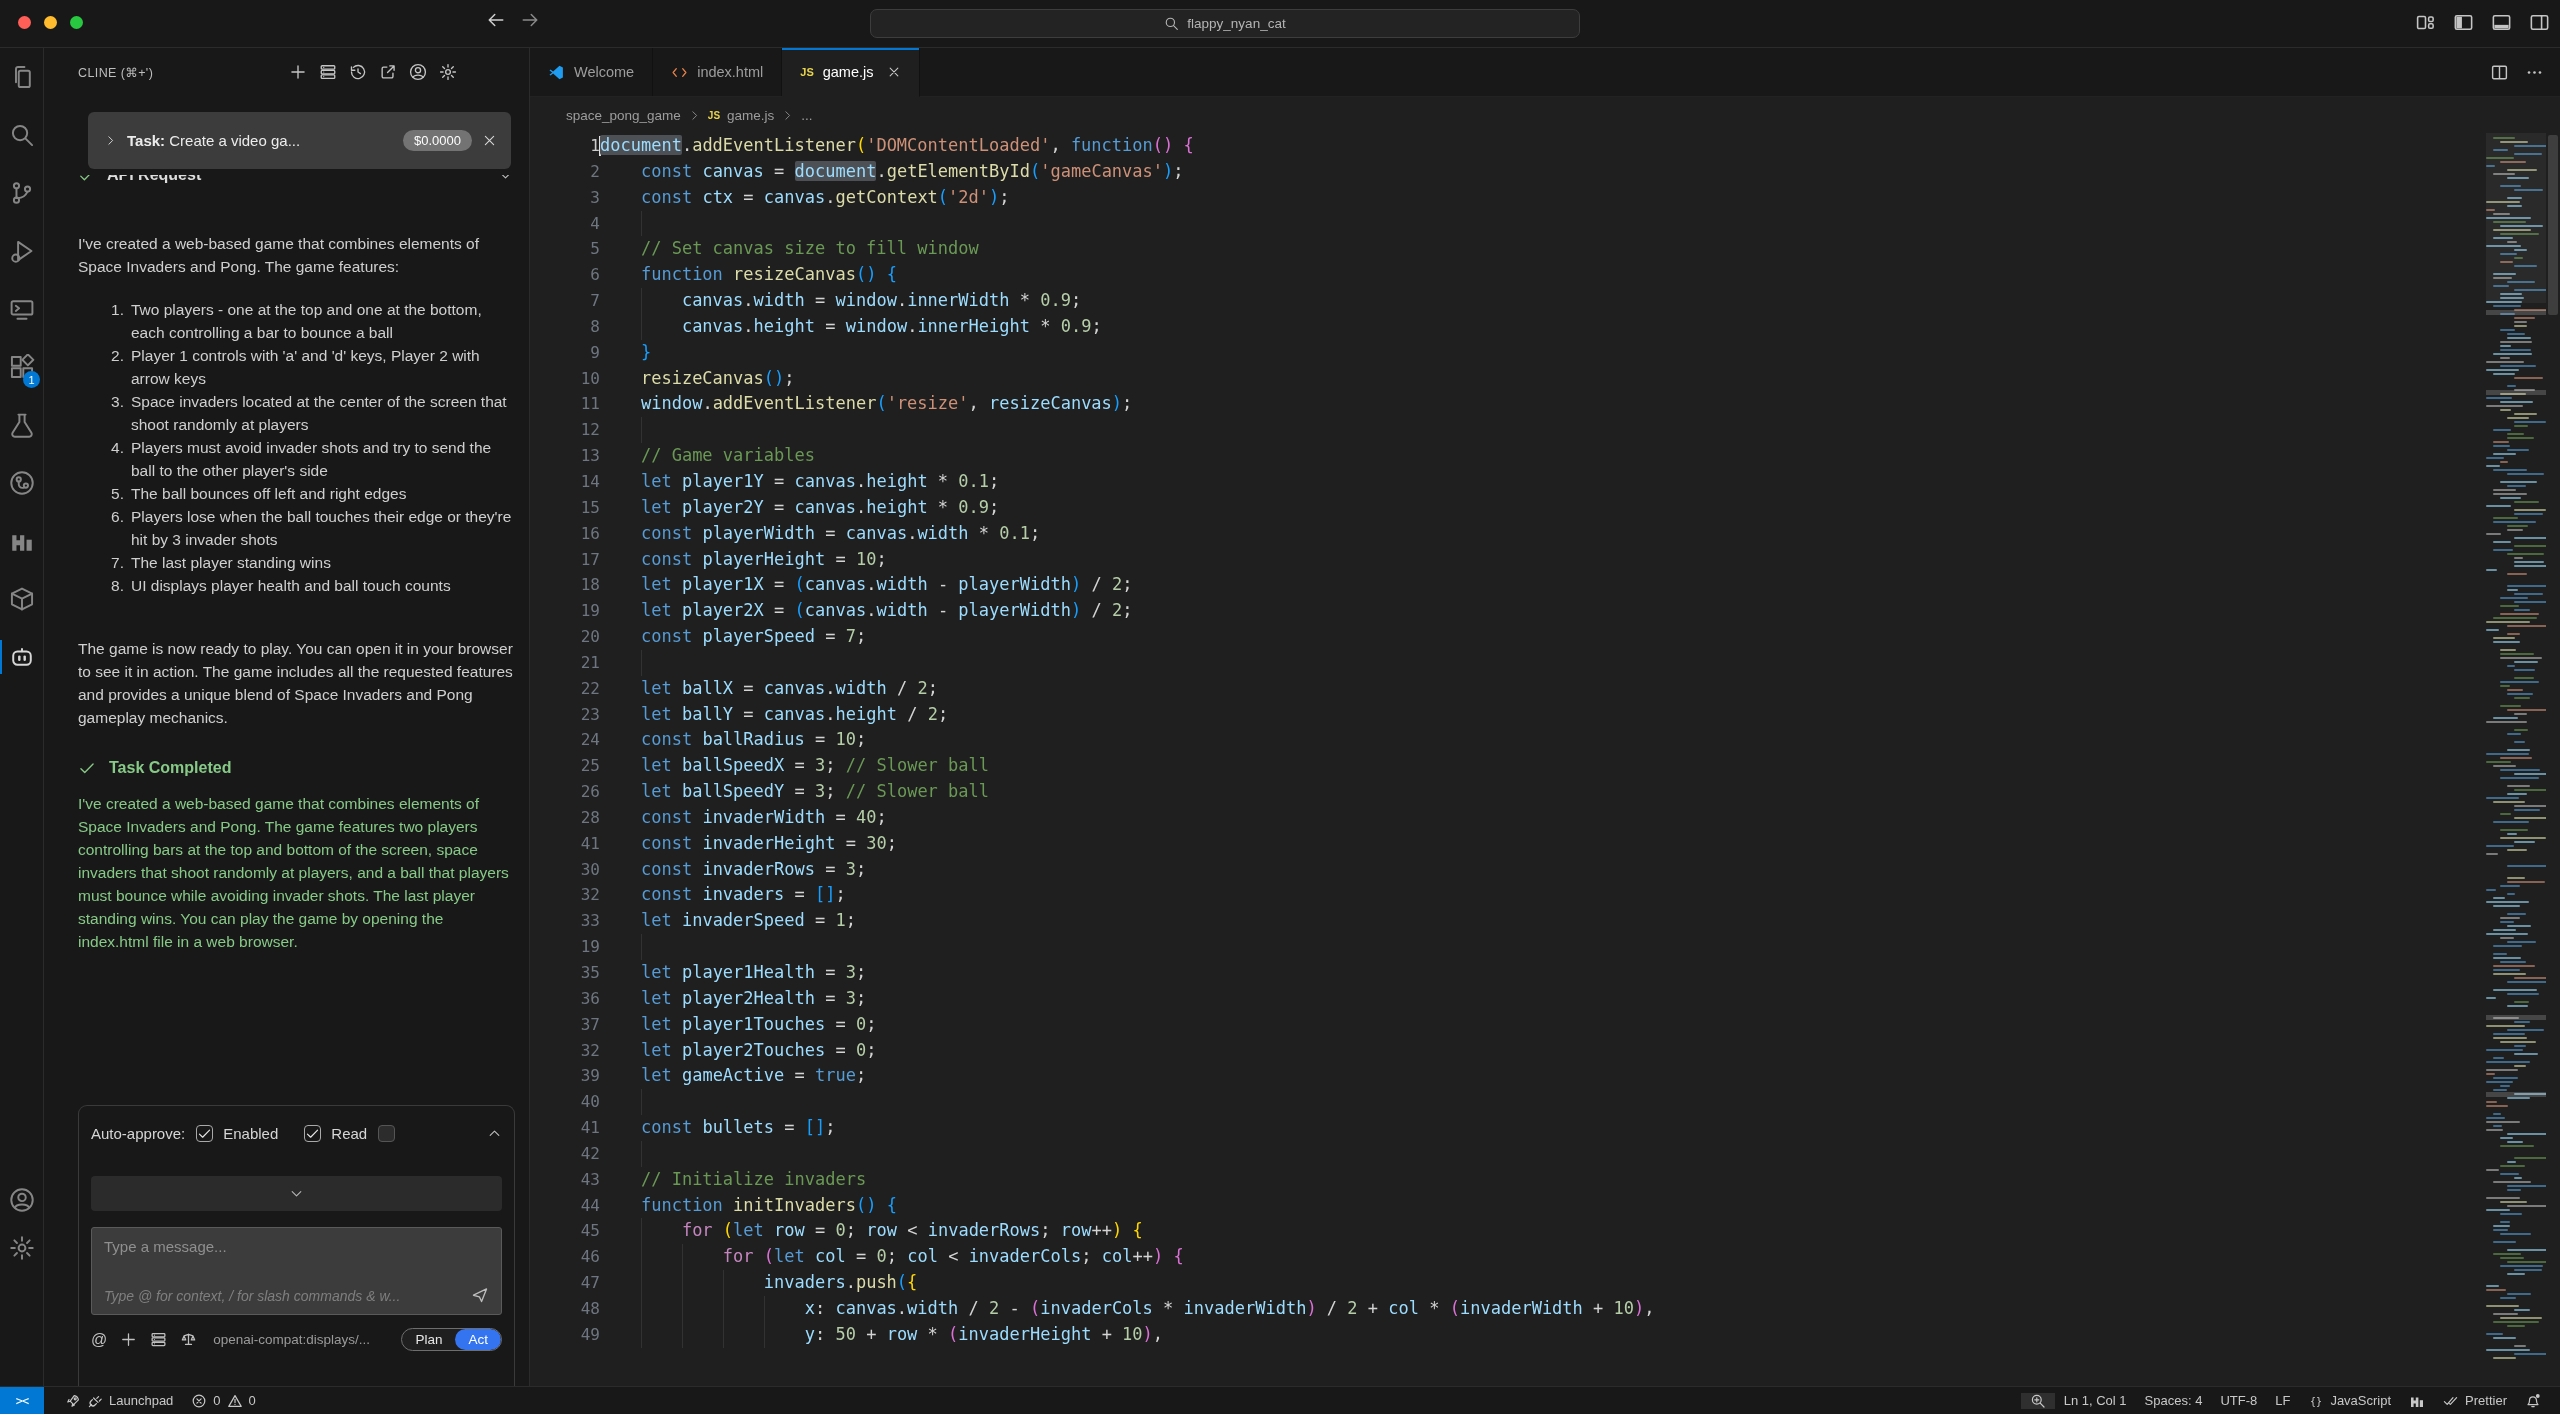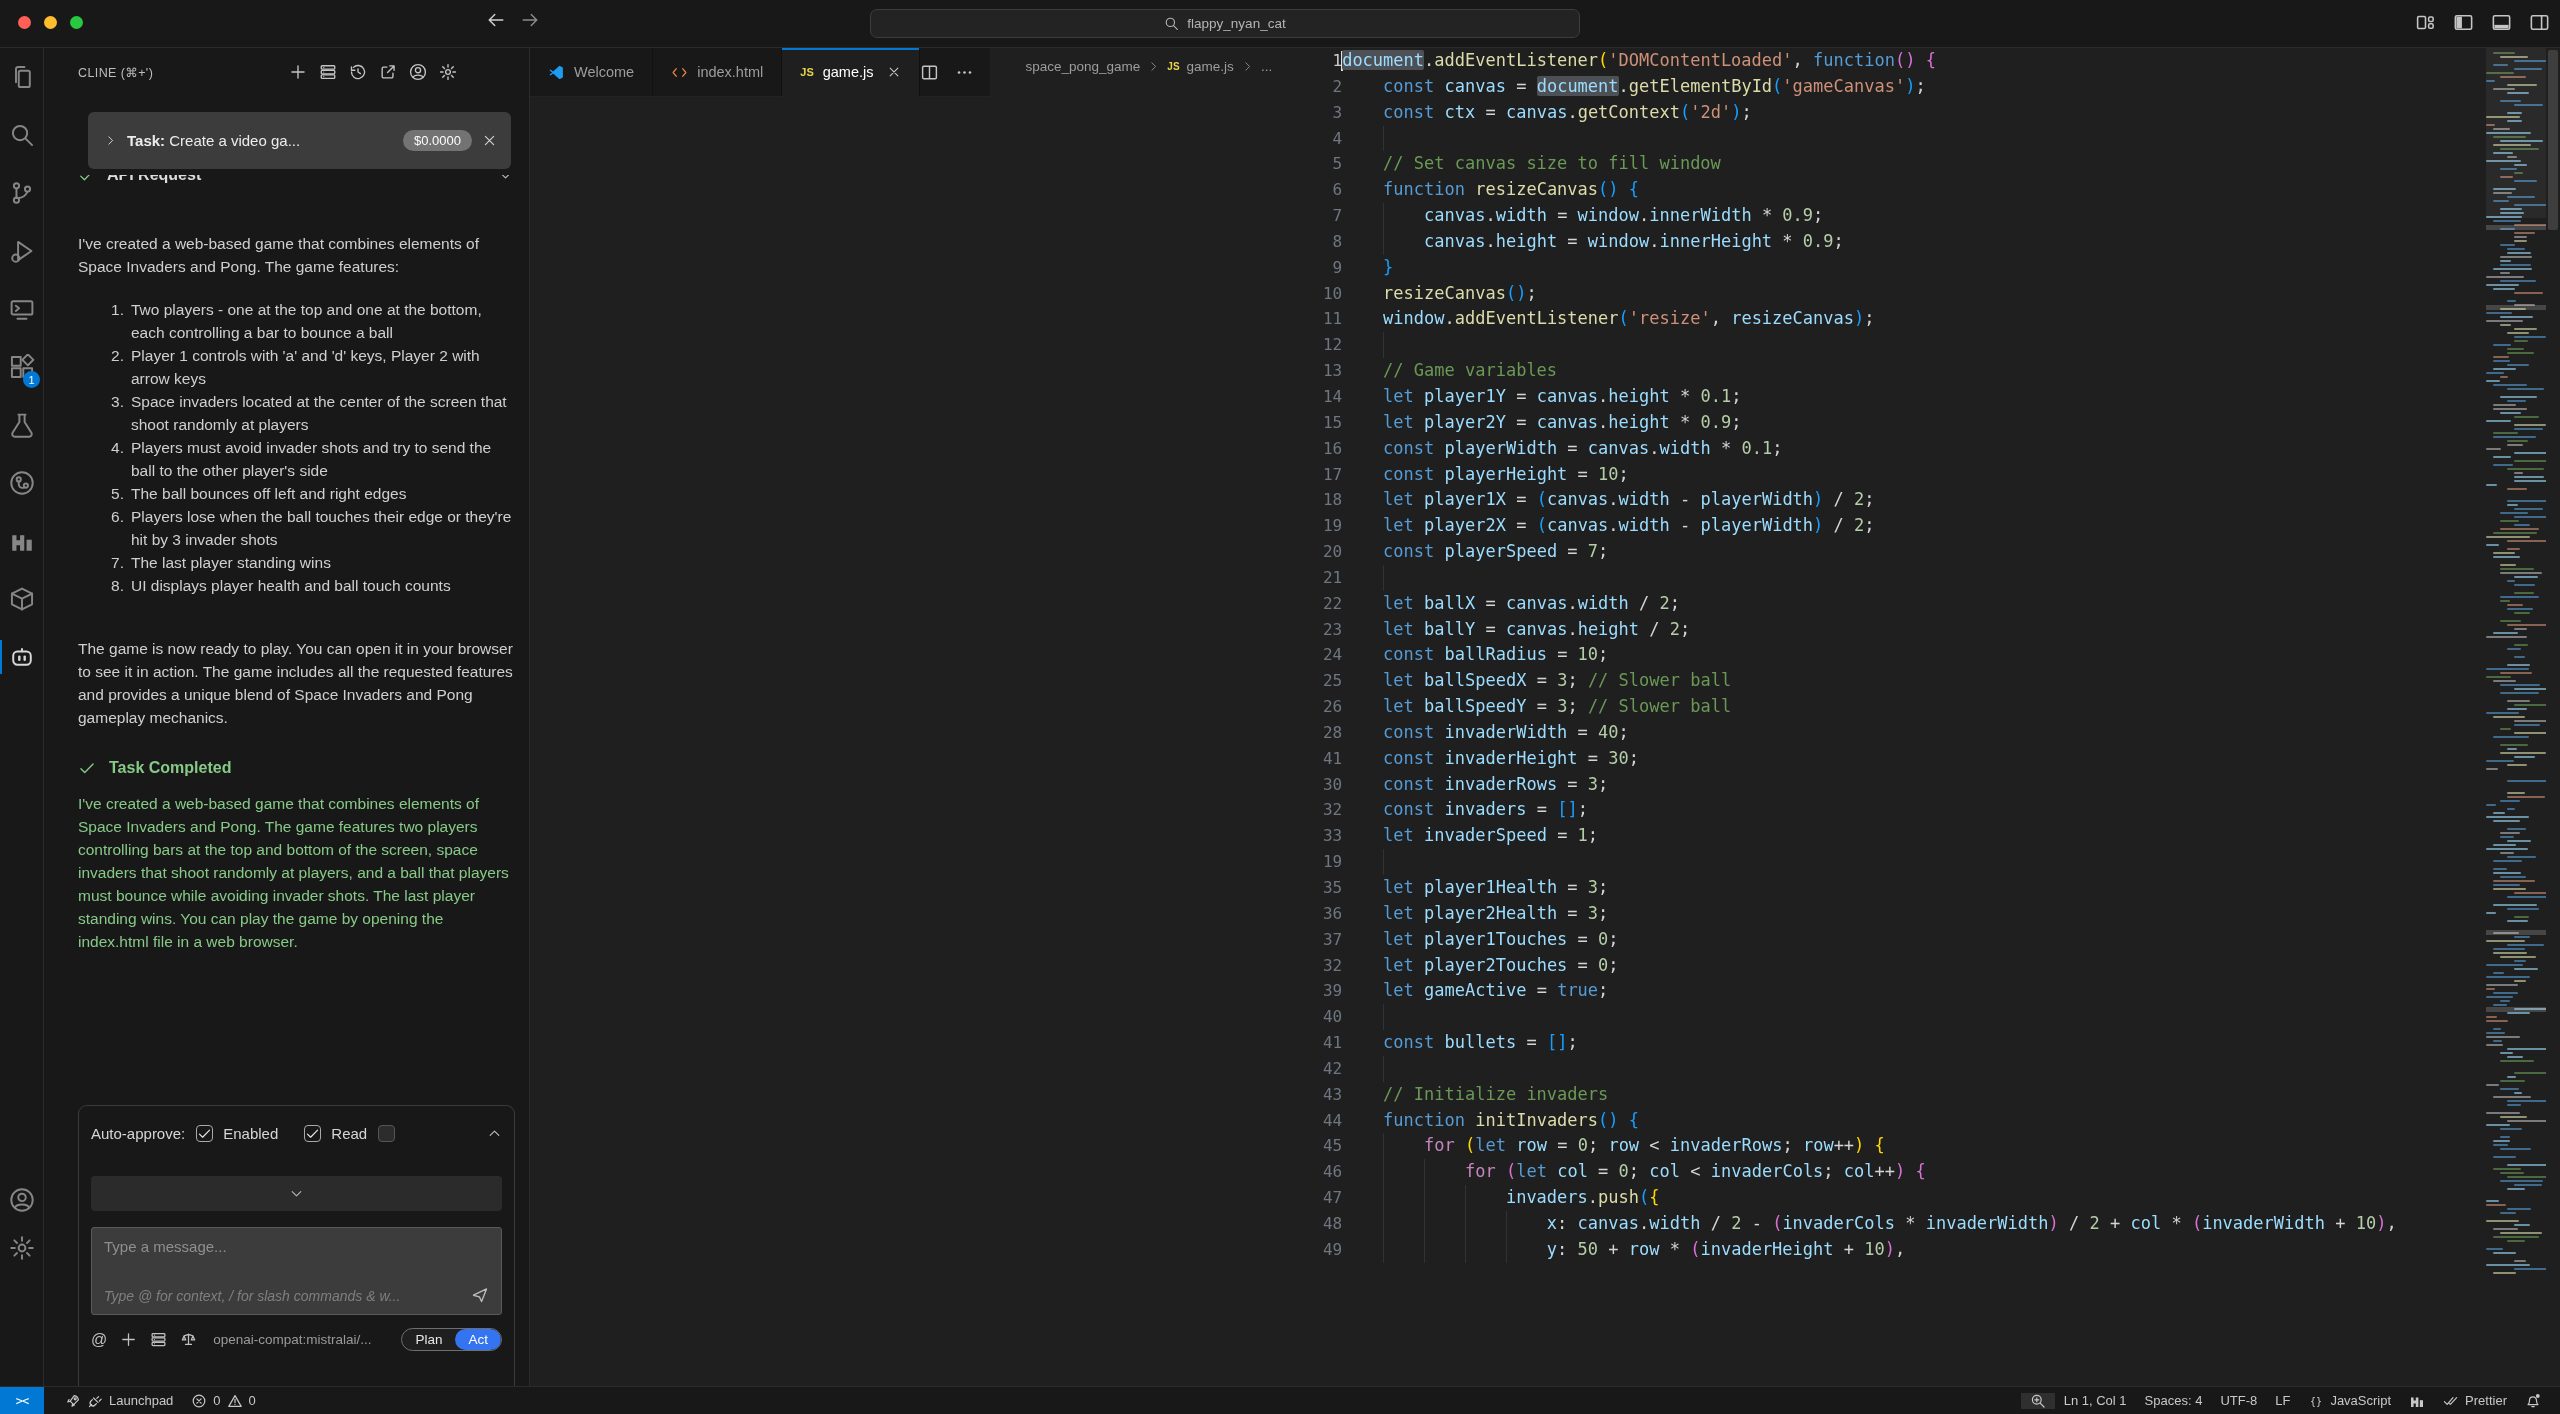--- a/index.html
+++ b/index.html
@@ -80,21 +80,21 @@
   .composer .icon.send{position:absolute;right:12px;bottom:10px;width:18px;height:18px;color:#bdbdbd;cursor:pointer;}
   .model-row{display:flex;align-items:center;margin-top:13px;gap:13px;}
   .model-row .icon{width:17px;height:17px;color:#c0c0c0;cursor:pointer;}
   .model-row .at{font-size:16px;color:#c0c0c0;cursor:pointer;line-height:17px;}
   .model-name{color:#9a9a9a;font-size:13.5px;white-space:nowrap;overflow:hidden;flex:1;margin-left:3px;cursor:pointer;}
   .mode-toggle{display:flex;align-items:center;background:#1f1f1f;border:1px solid #6e6e6e;border-radius:13px;overflow:hidden;flex:none;}
   .mode-seg{padding:3px 13px;font-size:13.5px;color:#e6e6e6;cursor:pointer;}
   .mode-seg.active{background:#3574f0;color:#fff;border-radius:12px;}
 
   
-  .editor{flex:1;display:flex;flex-direction:row;min-width:0;background:#1f1f1f;}
+  .editor{flex:1;display:flex;flex-direction:column;min-width:0;background:#1f1f1f;}
   .tabbar{height:49px;flex:none;background:#181818;display:flex;align-items:stretch;position:relative;border-bottom:1px solid #222;}
   .tab{display:flex;align-items:center;gap:9px;padding:0 18px;font-size:14.5px;color:#9d9d9d;background:#181818;border-right:1px solid #111;position:relative;cursor:pointer;}
   .tab.active{background:#1f1f1f;color:#ffffff;border-bottom:1px solid #1f1f1f;margin-bottom:-1px;}
   .tab.active::before{content:"";position:absolute;top:0;left:0;right:0;height:2px;background:#0078d4;}
   .tab .icon{width:17px;height:17px;}
   .tab .jsicon{color:#e8d44d;font-size:11px;font-weight:bold;letter-spacing:0;}
   .tab .icon.tclose{width:14px;height:14px;color:#c9c9c9;margin-left:4px;}
   .ed-actions{margin-left:auto;display:flex;align-items:center;gap:16px;padding-right:16px;}
   .ed-actions .icon{width:19px;height:19px;color:#c5c5c5;cursor:pointer;}
   .breadcrumb{height:36px;flex:none;background:#1f1f1f;display:flex;align-items:center;gap:7px;padding-left:36px;font-size:13.5px;color:#9d9d9d;}
@@ -492,21 +492,21 @@
                 <circle cx="4.2" cy="3.9" r=".55" fill="currentColor" stroke="none"></circle>
                 <circle cx="4.2" cy="8" r=".55" fill="currentColor" stroke="none"></circle>
                 <circle cx="4.2" cy="12.1" r=".55" fill="currentColor" stroke="none"></circle>
               </svg>
             </span>
           <span class="icon">
               <svg viewBox="0 0 16 16" fill="none" stroke="currentColor" stroke-width="1.2" stroke-linecap="round" stroke-linejoin="round">
                 <path d="M8 3v9.6M5.2 12.6h5.6M8 3.2L3.8 4.6M8 3.2l4.2 1.4M3.8 4.6L2.2 8.4h3.2zM12.2 4.6l-1.6 3.8h3.2z"></path>
               </svg>
             </span>
-          <span class="model-name">openai-compat:mistralai/...</span>
+          <span class="model-name">openai-compat:displays/...</span>
           <span class="mode-toggle">
             <span class="mode-seg">Plan</span>
             <span class="mode-seg active">Act</span>
           </span>
         </div>
       </div>
     </aside>
 
     <section class="editor">
       <div class="tabbar" id="tabbar">

